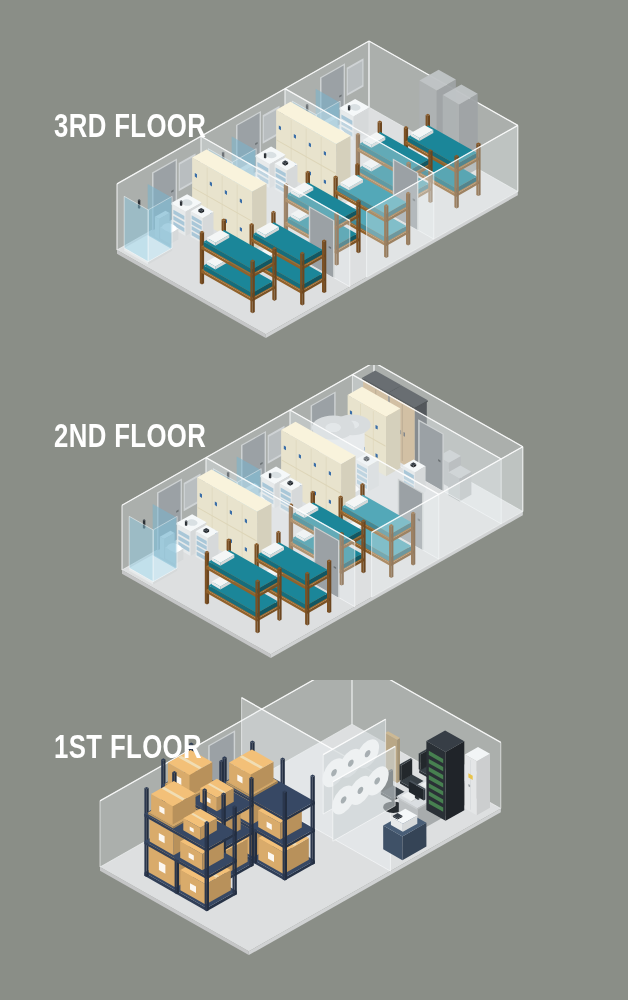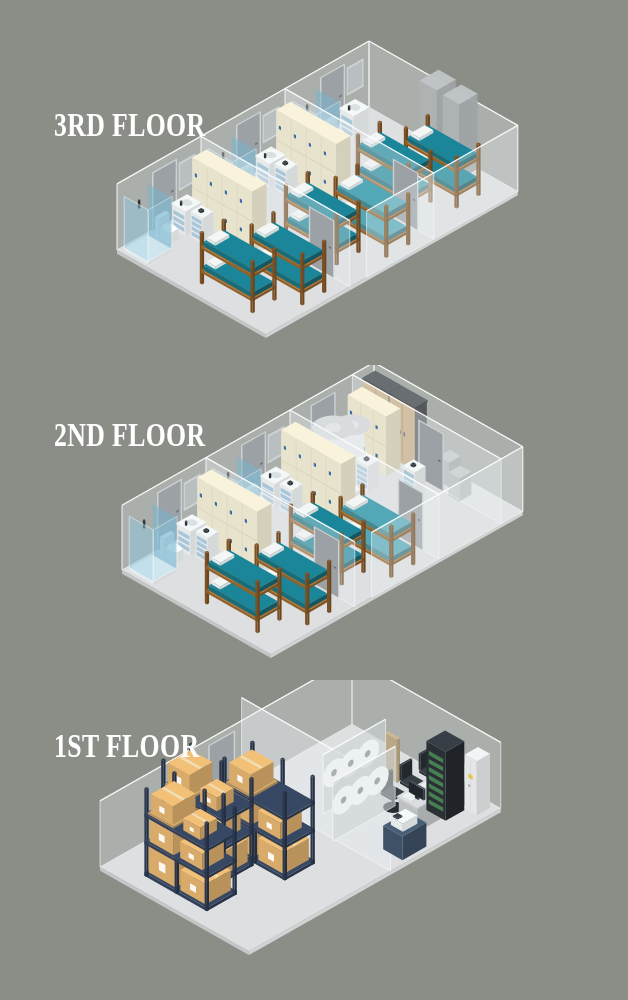--- a/index.html
+++ b/index.html
@@ -1,17 +1,17 @@
 <!DOCTYPE html>
 <html><head>
 <meta charset="utf-8">
 <style>
   html,body{margin:0;padding:0;}
   .page{position:relative;width:544px;height:1000px;overflow:hidden;
-        font-family:Liberation Serif, serif;padding-left:20px;}
+        font-family:Liberation Sans, sans-serif;padding-left:20px;}
   .floor-svg{position:absolute;left:0;display:block;}
   #svg-f3{top:0;}
   #svg-f2{top:365px;}
   #svg-f1{top:680px;}
   .floor-label{position:absolute;left:54px;color:#fff;
     font-weight:700;font-size:33px;line-height:1;letter-spacing:.5px;
     transform:scaleX(.78);transform-origin:0 50%;white-space:nowrap;}
   #lbl-3{top:109px;}
   #lbl-2{top:419px;}
   #lbl-1{top:730px;}

